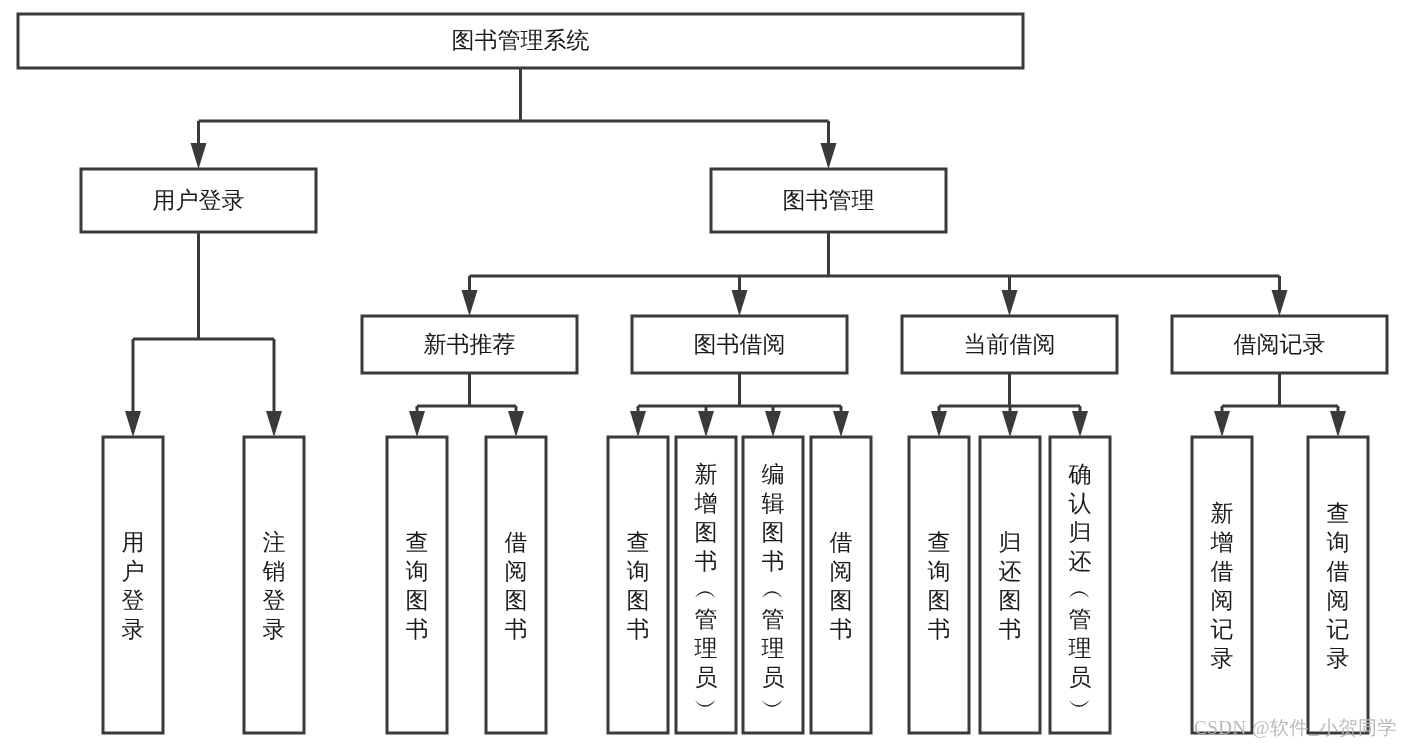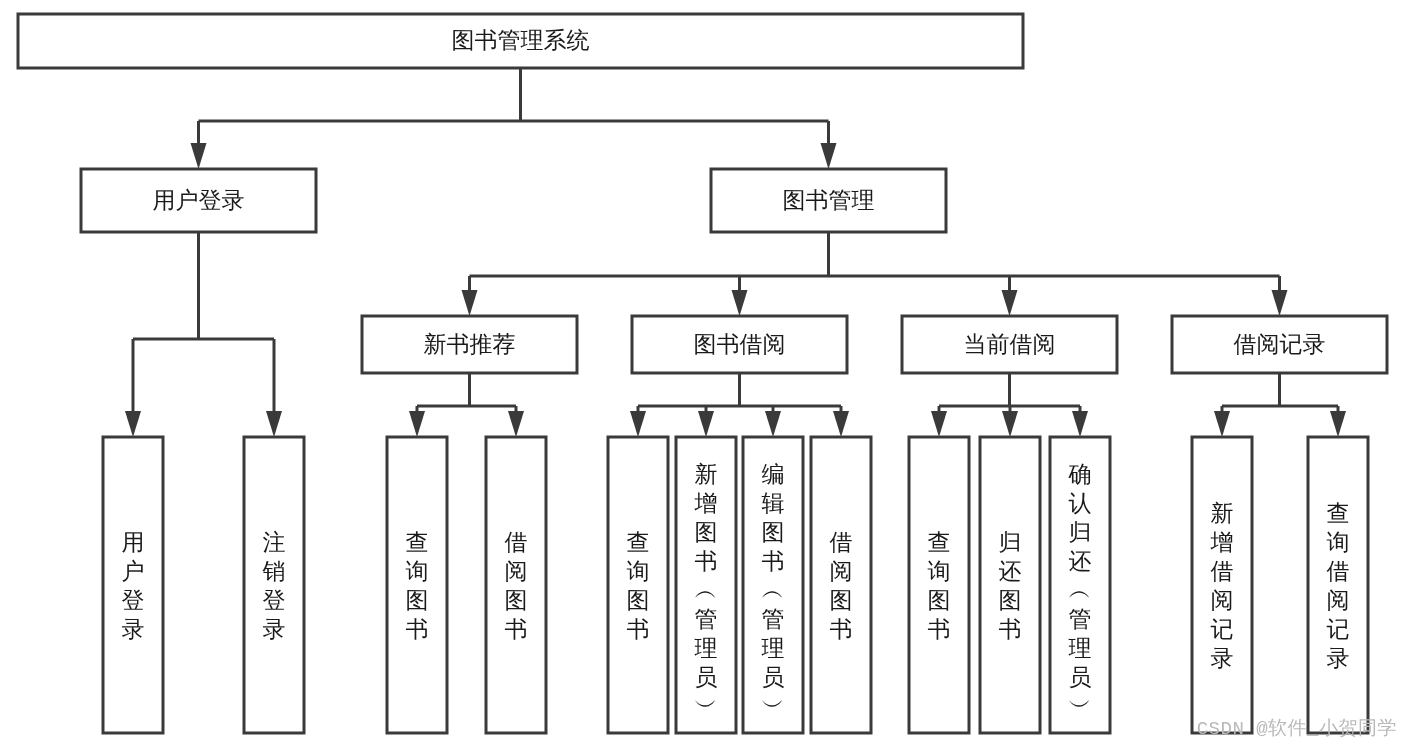--- a/index.html
+++ b/index.html
@@ -51,21 +51,21 @@
     fill: none;
   }
   .arrow-head {
     fill: #3a3a3a;
     stroke: none;
   }
   .watermark {
     position: absolute;
     right: 8px;
     bottom: 6px;
-    font-family: Liberation Mono, monospace;
+    font-family: Liberation Serif, serif;
     font-size: 19px;
     color: #b9b9b9;
     white-space: nowrap;
     letter-spacing: 0.5px;
     user-select: none;
   }
 </style>
 </head>
 <body>
 

